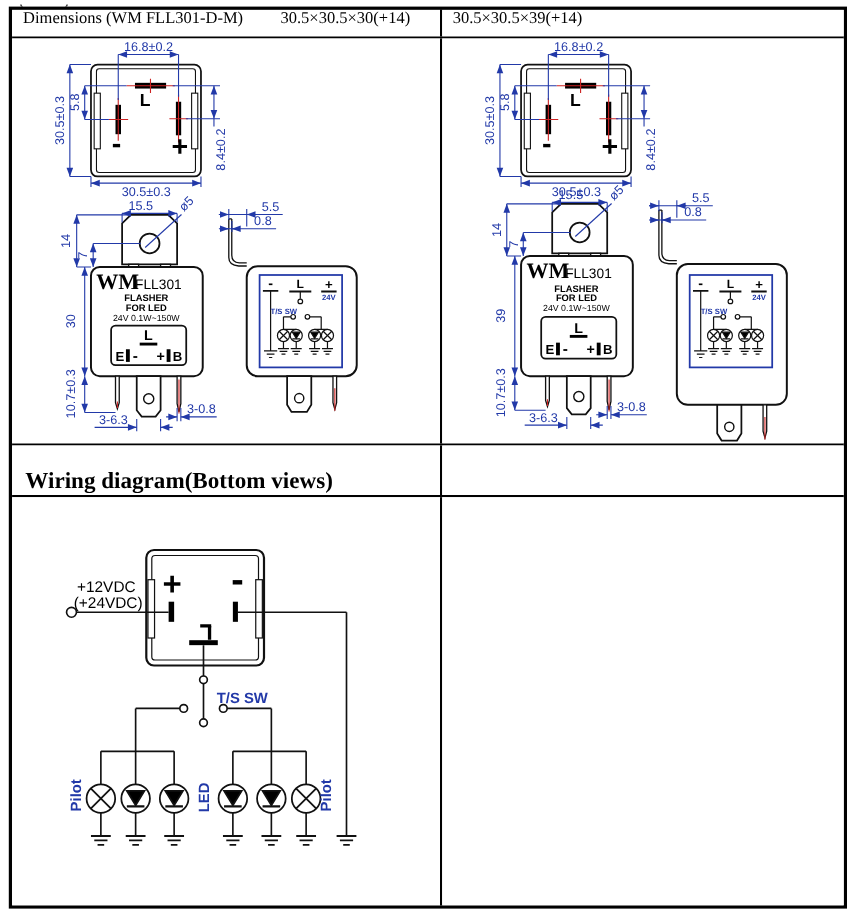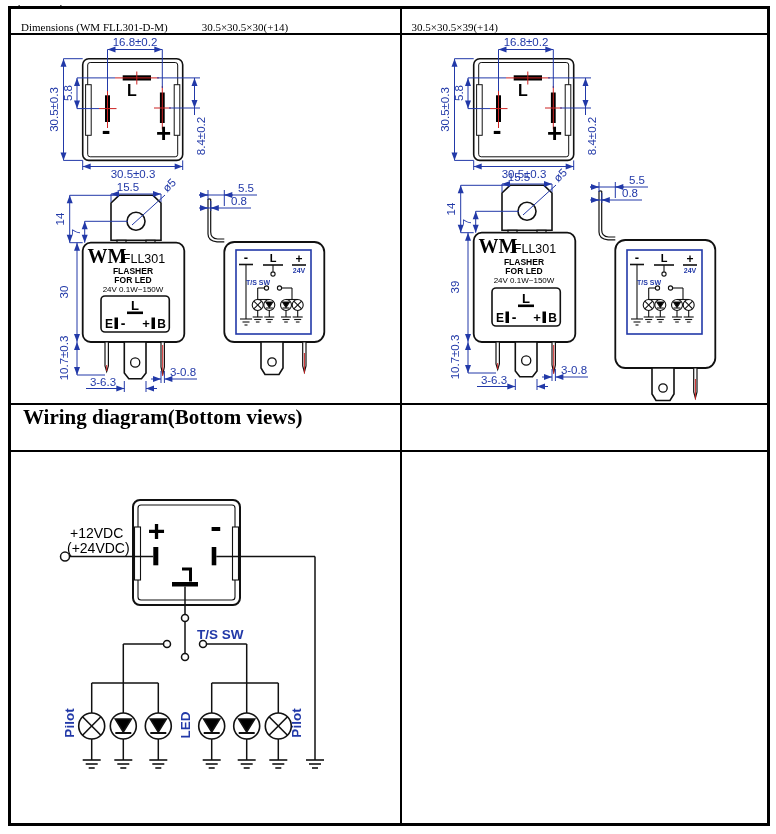--- a/index.html
+++ b/index.html
@@ -3,22 +3,22 @@
 <meta charset="utf-8">
 <style>
   *{margin:0;padding:0;box-sizing:border-box}
   html,body{background:#fff}
   body{width:776px;height:834px;position:relative;overflow:hidden;font-family:"Liberation Sans",sans-serif}
   .frame{position:absolute;left:8px;top:6px;width:762px;height:820px;border:3px solid #000;background:#fff;
          display:grid;grid-template-columns:388.5px 2px 1fr;grid-template-rows:24px 2px 368px 2px 45px 2px 1fr}
   .vdiv{background:#000}
   .hdiv{background:#000;grid-column:1/-1}
   .cell{background:#fff;overflow:hidden;position:relative}
-  .hdr{display:flex;align-items:flex-end;font-family:"Liberation Serif",serif;font-size:11px;color:#000;padding-left:10px;gap:34px;white-space:nowrap}
-  .title{display:flex;align-items:flex-start;font-family:"Liberation Serif",serif;font-weight:bold;font-size:21px;padding-left:12px}
+  .hdr{display:flex;align-items:flex-start;font-family:"Liberation Serif",serif;font-size:15px;color:#000;padding-left:10px;gap:34px;white-space:nowrap}
+  .title{display:flex;align-items:flex-end;font-family:"Liberation Serif",serif;font-weight:bold;font-size:21px;padding-left:12px}
   .squiggle{position:absolute;left:10px;top:0;width:60px;height:9px;overflow:hidden}
   svg text{font-family:"Liberation Sans",sans-serif}
   .dt{fill:#2239a8;font-size:11.5px}
   .dts{fill:#2239a8;font-size:7px}
   .blk{fill:#000}
   .serifb{font-family:"Liberation Serif",serif;font-weight:bold}
 </style>
 </head>
 <body>
 

